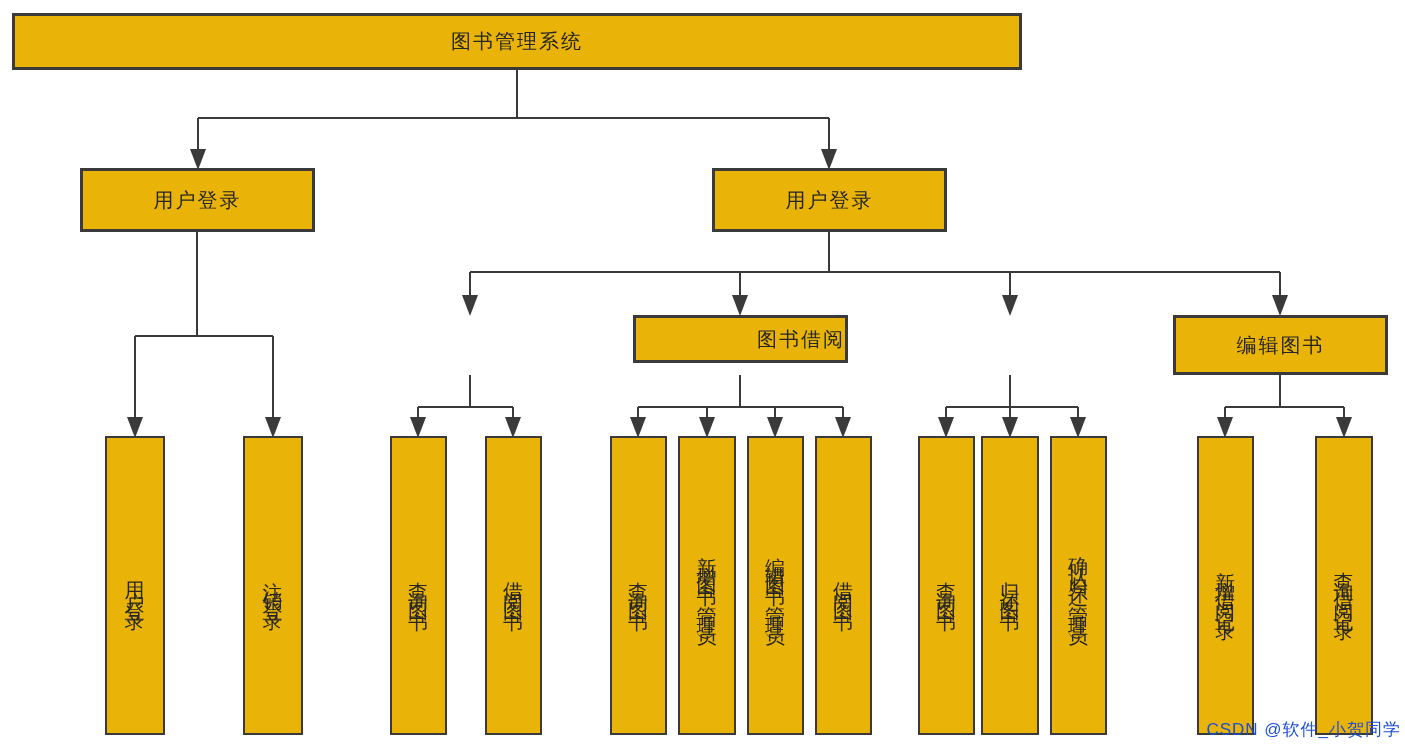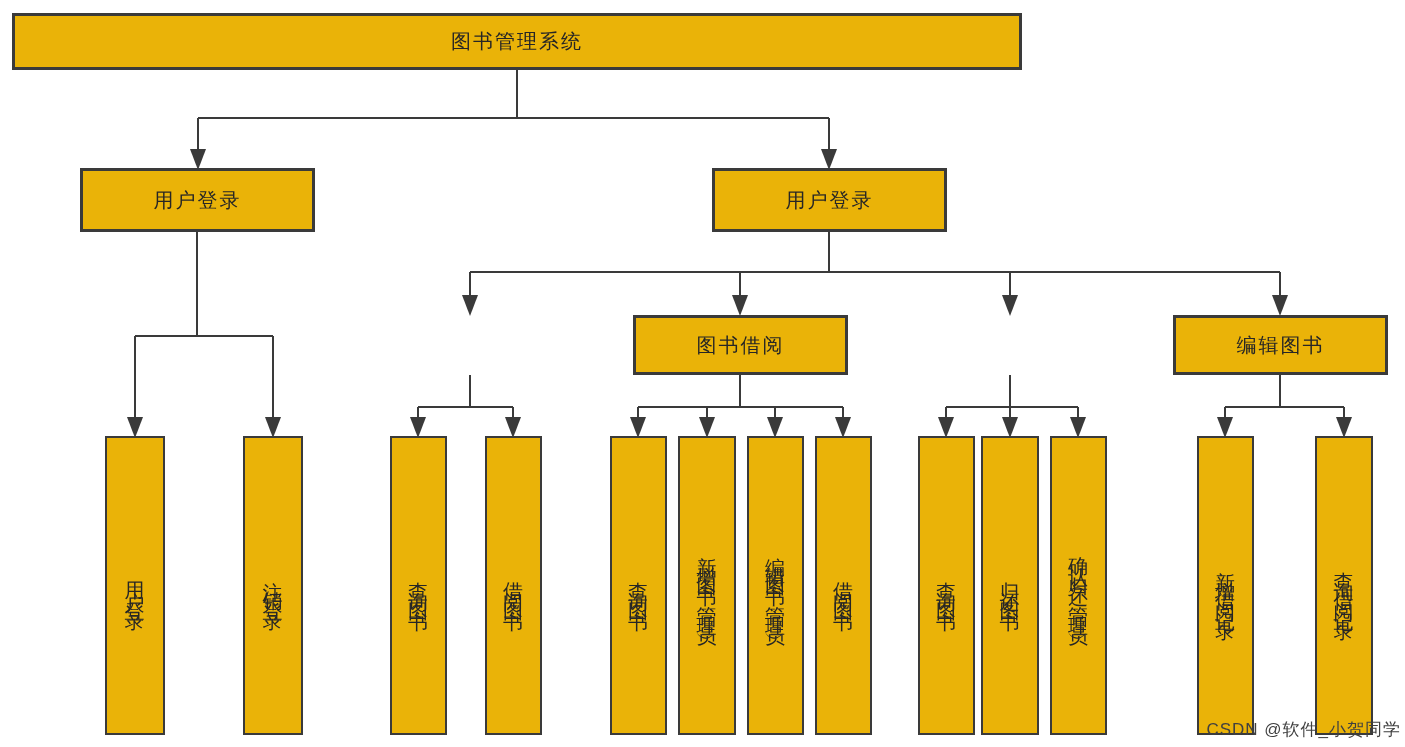--- a/index.html
+++ b/index.html
@@ -31,21 +31,21 @@
     text-orientation:mixed;
     font-size:20px;
     letter-spacing:10px;
     line-height:1;
     color:#262626;
   }
   .watermark{
     position:absolute;
     right:4px;bottom:6px;
     font-size:17px;
-    color:#404040;
+    color:#1d4ed8;
     letter-spacing:1px;
     z-index:3;
     white-space:nowrap;
   }
 </style>
 </head>
 <body>
 
 <div class="stage">
 
@@ -86,21 +86,21 @@
     <span class="hlabel">图书管理系统</span>
   </div>
 
   <div class="box" style="left:80px;top:168px;width:235px;height:64px;">
     <span class="hlabel">用户登录</span>
   </div>
   <div class="box" style="left:712px;top:168px;width:235px;height:64px;">
     <span class="hlabel">用户登录</span>
   </div>
 
-  <div class="box" style="left:633px;top:315px;width:215px;height:60px;">
+  <div class="box" style="left:633px;top:315px;width:215px;height:48px;justify-content:flex-end;">
     <span class="hlabel">图书借阅</span>
   </div>
   <div class="box" style="left:1173px;top:315px;width:215px;height:60px;">
     <span class="hlabel">编辑图书</span>
   </div>
 
   <div class="box leaf" style="left:105px;top:436px;width:60px;height:299px;">
     <span class="vlabel">用户登录</span>
   </div>
   <div class="box leaf" style="left:243px;top:436px;width:60px;height:299px;">

